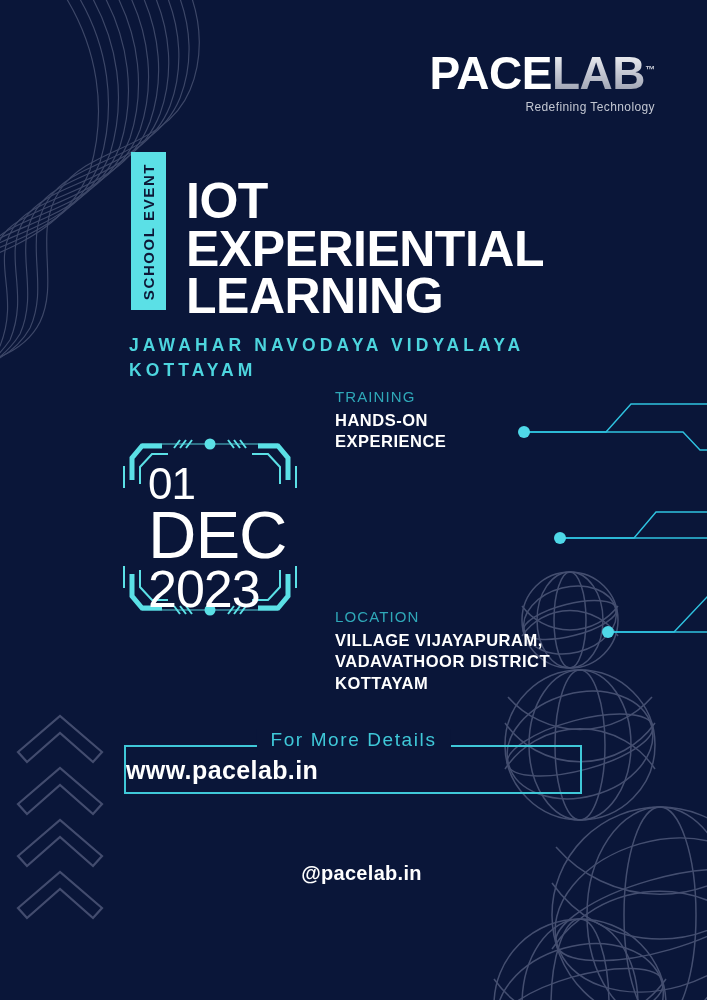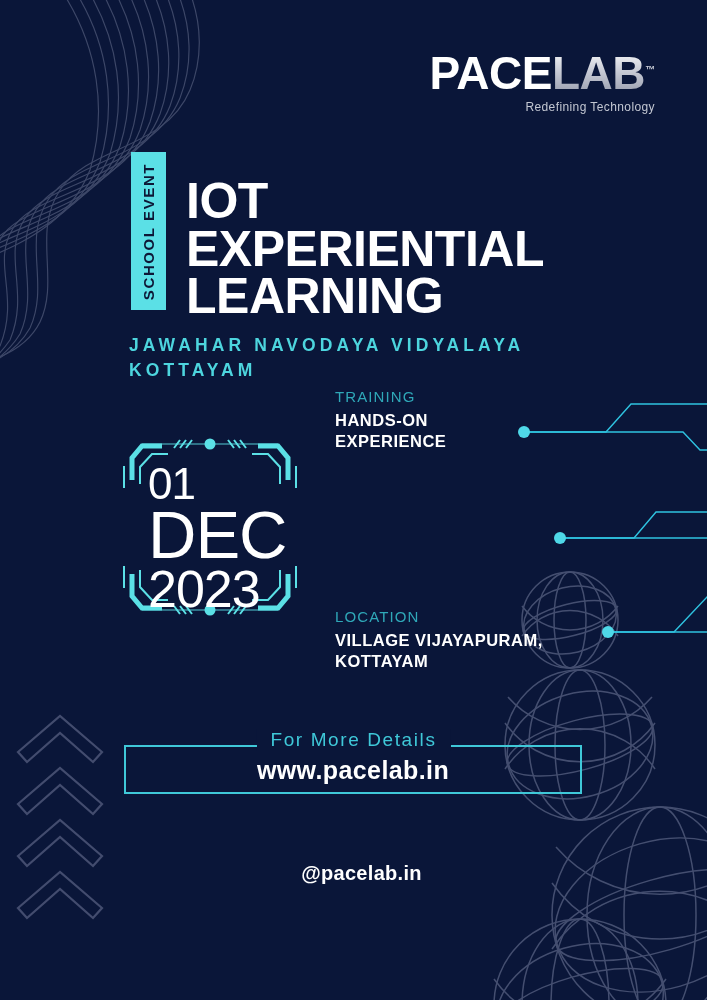--- a/index.html
+++ b/index.html
@@ -166,21 +166,20 @@
     top:745px;
     width:458px;
     height:49px;
     border:2px solid #3FC8D8;
   }
   .cta-url {
     position:absolute;
     left:0; right:0;
     top:50%;
     transform:translateY(-50%);
-    text-align:center;
     color:#ffffff;
     font-size:25px;
     font-weight:bold;
     letter-spacing:0.4px;
   }
   .cta-label {
     position:absolute;
     left:50%;
     top:740px;
     transform:translate(-50%,-50%);
@@ -359,20 +358,21 @@
       <div>HANDS-ON</div>
       <div>EXPERIENCE</div>
     </div>
   </div>
 
 
   <div class="info info-3">
     <div class="info-label">LOCATION</div>
     <div class="info-value">
       <div>VILLAGE VIJAYAPURAM,</div>
+      <div>VADAVATHOOR DISTRICT</div>
       <div>KOTTAYAM</div>
     </div>
   </div>
 
   <div class="cta">
     <div class="cta-url">www.pacelab.in</div>
   </div>
   <div class="cta-label">For More Details</div>
 
   <div class="handle">@pacelab.in</div>

